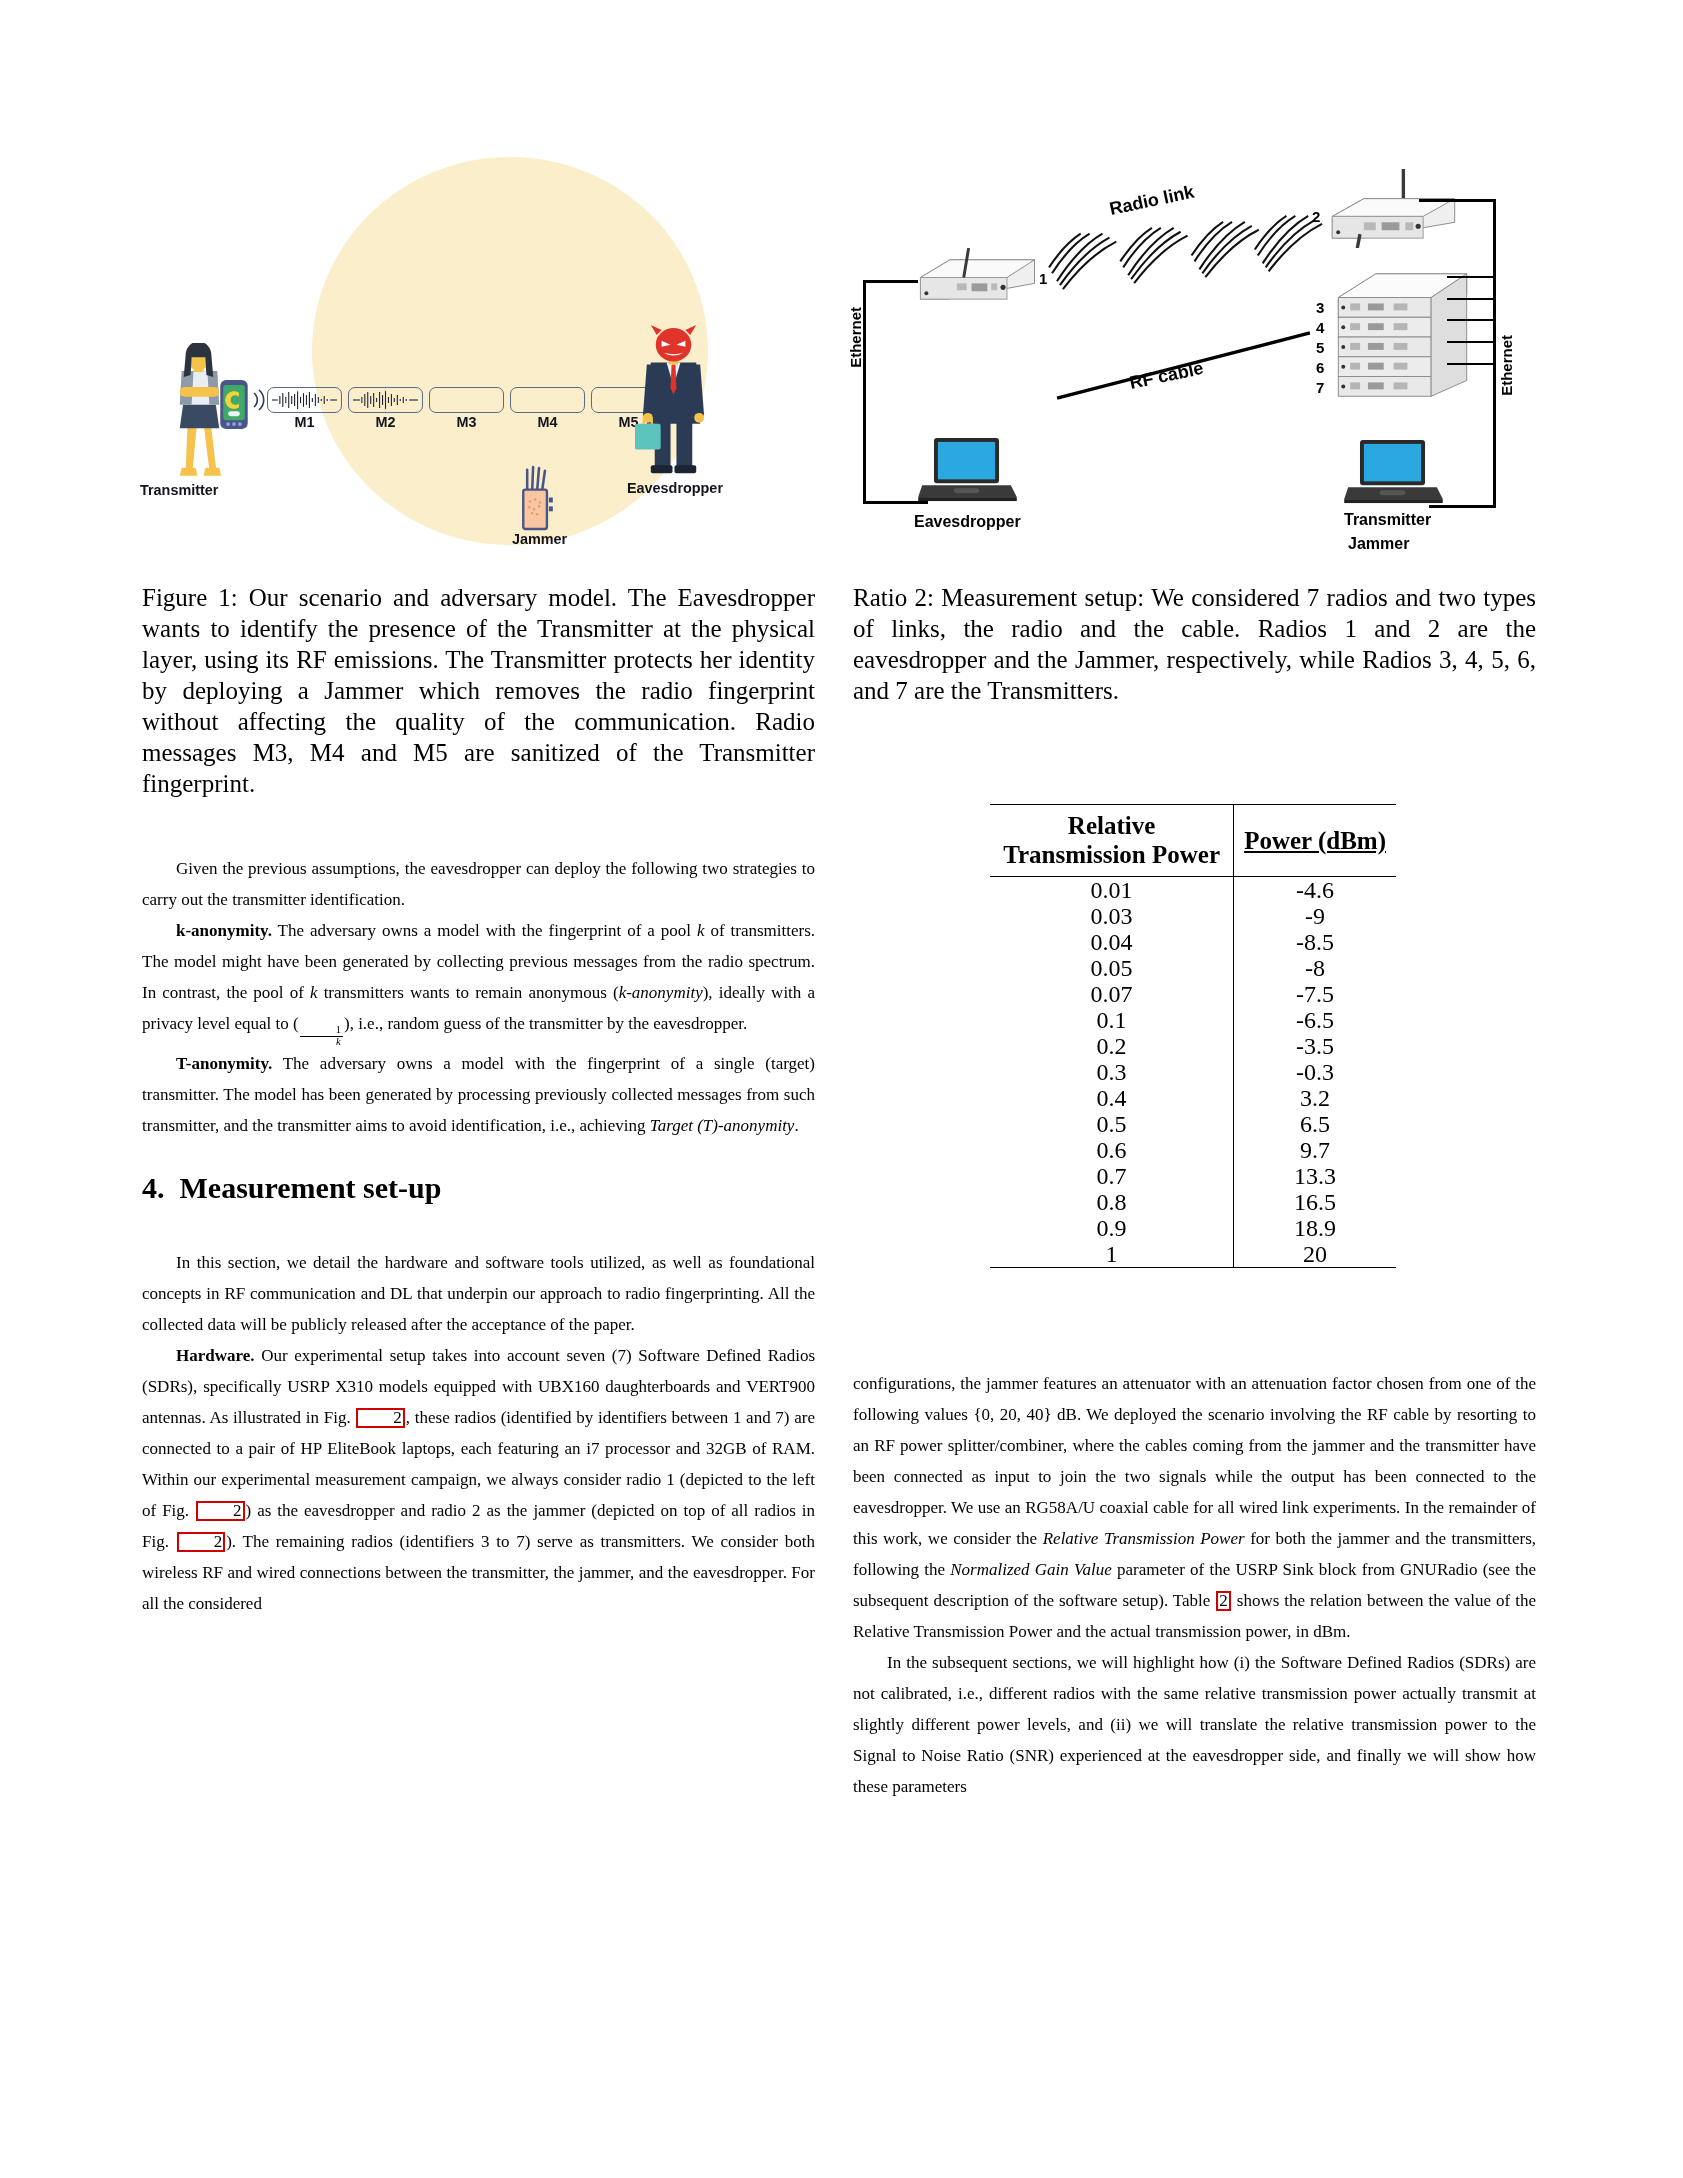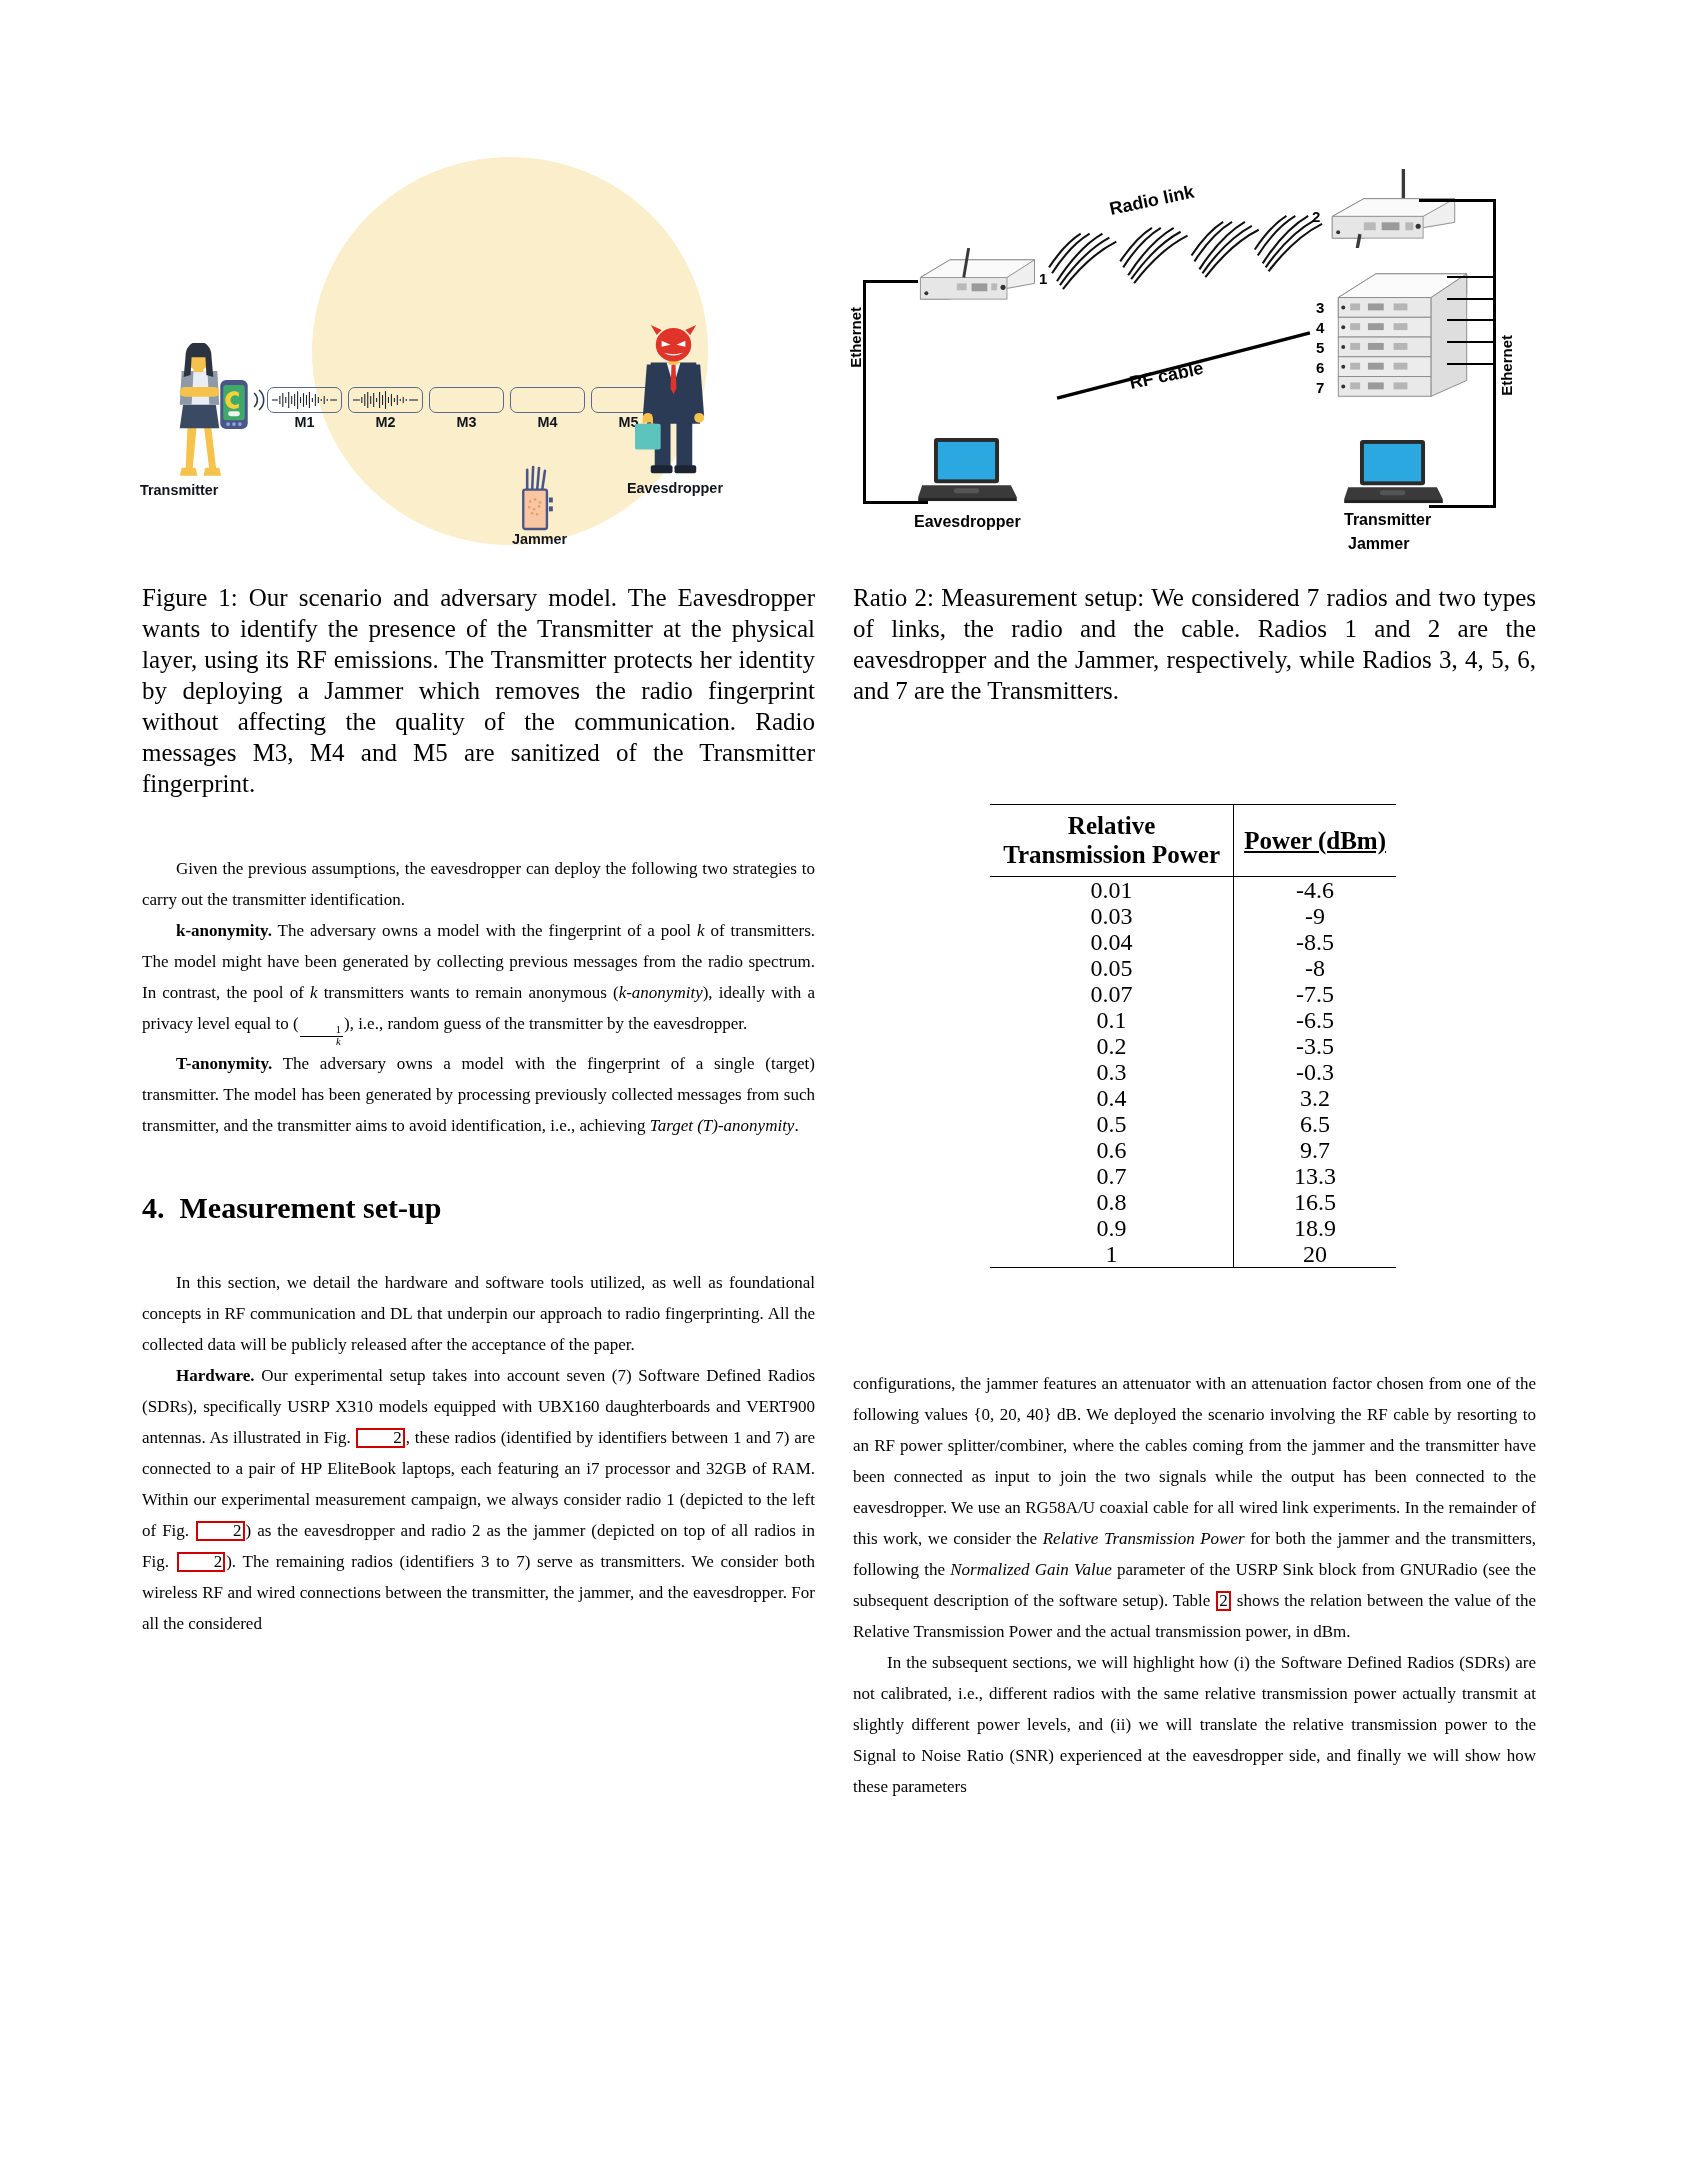--- a/index.html
+++ b/index.html
@@ -506,21 +506,21 @@
 
     <p class="body indent">Given the previous assumptions, the eavesdropper can deploy the following two strategies to carry out the transmitter identification.</p>
 
     <p class="body indent"><span class="bold">k-anonymity.</span><span> The adversary owns a model with the fingerprint of a pool </span><span class="ital">k</span><span> of transmitters. The model might have been generated by collecting previous messages from the radio spectrum. In contrast, the pool of </span><span class="ital">k</span><span> transmitters wants to remain anonymous (</span><span class="ital">k-anonymity</span><span>), ideally with a privacy level equal to (</span><span class="frac">
           <span class="num">1</span>
           <span class="den">k</span>
         </span><span>), i.e., random guess of the transmitter by the eavesdropper.</span></p>
 
     <p class="body indent"><span class="bold">T-anonymity.</span><span> The adversary owns a model with the fingerprint of a single (target) transmitter. The model has been generated by processing previously collected messages from such transmitter, and the transmitter aims to avoid identification, i.e., achieving </span><span class="ital">Target (T)-anonymity</span><span>.</span></p>
 
-    <div class="sec-head" style="margin-top:48px; margin-bottom:40px;"><span>4.</span>&nbsp;&nbsp;<span>Measurement set-up</span></div>
+    <div class="sec-head" style="margin-top:28px; margin-bottom:40px;"><span>4.</span>&nbsp;&nbsp;<span>Measurement set-up</span></div>
 
     <p class="body indent">In this section, we detail the hardware and software tools utilized, as well as foundational concepts in RF communication and DL that underpin our approach to radio fingerprinting. All the collected data will be publicly released after the acceptance of the paper.</p>
 
     <p class="body indent"><span class="bold">Hardware.</span><span> Our experimental setup takes into account seven (7) Software Defined Radios (SDRs), specifically USRP X310 models equipped with UBX160 daughterboards and VERT900 antennas. As illustrated in Fig. </span><span class="ref">2</span><span>, these radios (identified by identifiers between 1 and 7) are connected to a pair of HP EliteBook laptops, each featuring an i7 processor and 32GB of RAM. Within our experimental measurement campaign, we always consider radio 1 (depicted to the left of Fig. </span><span class="ref">2</span><span>) as the eavesdropper and radio 2 as the jammer (depicted on top of all radios in Fig. </span><span class="ref">2</span><span>). The remaining radios (identifiers 3 to 7) serve as transmitters. We consider both wireless RF and wired connections between the transmitter, the jammer, and the eavesdropper. For all the considered</span></p>
   </div>
 
   <div class="col col-right" style="top:582px; width:683px;">
 
     <p class="caption"><span>Ratio 2:</span><span> Measurement setup: We considered 7 radios and two types of links, the radio and the cable. Radios 1 and 2 are the eavesdropper and the Jammer, respectively, while Radios 3, 4, 5, 6, and 7 are the Transmitters.</span></p>
 

